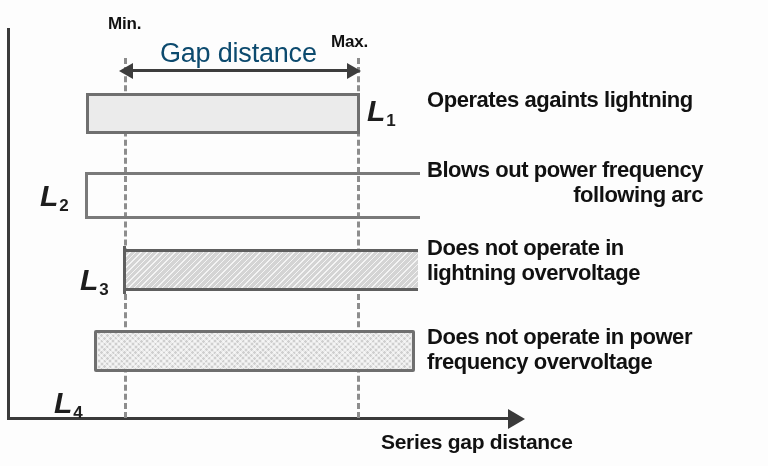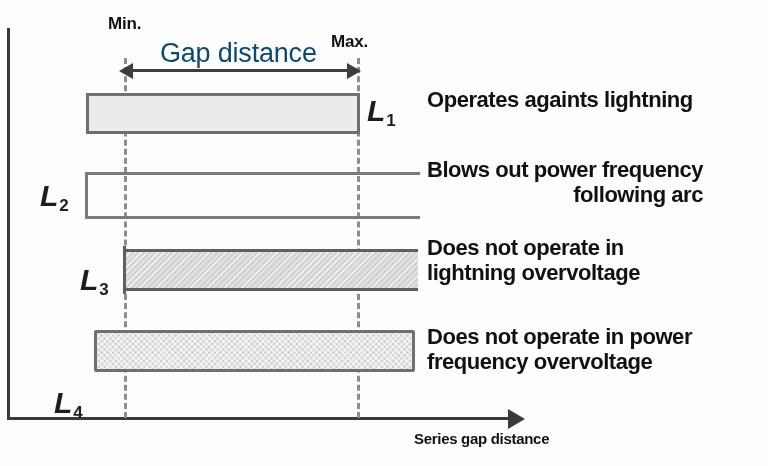--- a/index.html
+++ b/index.html
@@ -224,23 +224,23 @@
     white-space: pre-line;
   }
   .desc.d1 { top: 88px; }
   .desc.d2 { top: 158px; text-align: right; }
   .desc.d3 { top: 236px; }
   .desc.d4 { top: 325px; }
 
   
   .axis-title {
     position: absolute;
-    left: 414px;
+    left: 381px;
     top: 430px;
-    font-size: 15px;
+    font-size: 21px;
     font-weight: bold;
     color: #111;
     letter-spacing: -0.3px;
     white-space: nowrap;
   }
 </style>
 </head>
 <body>
 
 <div id="stage">

